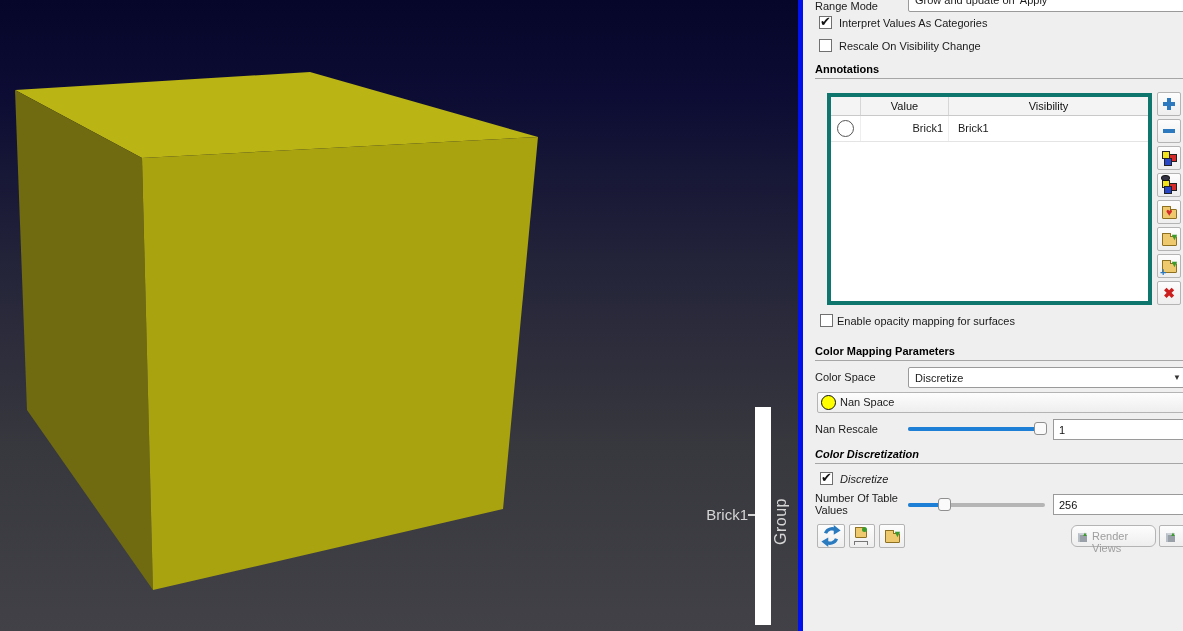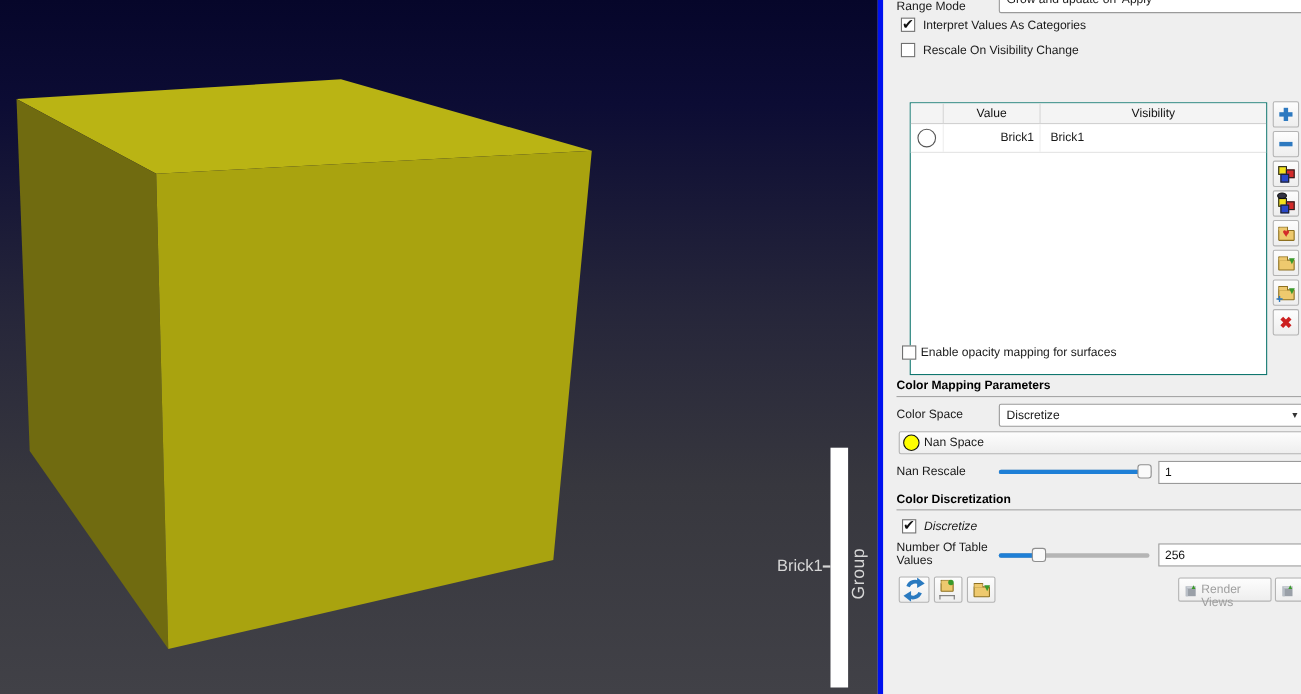--- a/index.html
+++ b/index.html
@@ -60,22 +60,22 @@
     border:1px solid #8f8f8f; border-radius:3px;
   }
   .btn {
     position:absolute; background:linear-gradient(#fdfdfd,#eeeeee); border:1px solid #b4b4b4;
     border-radius:2px;
   }
   .tbtn { width:24px; height:24px; left:354px; }
   .icon-center { position:absolute; left:0; top:0; width:100%; height:100%;
     display:flex; align-items:center; justify-content:center; }
   
-  #ann-table { position:absolute; left:24px; top:93px; width:325px; height:248px;
-    background:#fff; border:1px solid #0f766e; }
+  #ann-table { position:absolute; left:24px; top:93px; width:325px; height:212px;
+    background:#fff; border:4px solid #0f766e; }
   .thead { display:flex; height:19px; background:#f4f4f4; border-bottom:1px solid #c9c9c9; }
   .th { line-height:18px; text-align:center; border-right:1px solid #d6d6d6; color:#111; }
   .th:last-child { border-right:none; }
   .trow { display:flex; height:26px; border-bottom:1px solid #e4e4e4; background:#fff; }
   .td { line-height:25px; border-right:1px solid #eee; }
   .td:last-child { border-right:none; }
   .c1 { width:30px; } .c2 { width:88px; } .c3 { flex:1; }
   .radio-circle {
     width:17px; height:17px; border:1px solid #555; border-radius:50%;
     background:#fff; margin:4px auto 0;
@@ -122,20 +122,21 @@
 
     <div>
       <span class="chkbox checked" style="left:16px; top:16px;"></span>
       <span class="lbl" style="left:36px; top:17px;">Interpret Values As Categories</span>
     </div>
     <div>
       <span class="chkbox" style="left:16px; top:39px;"></span>
       <span class="lbl" style="left:36px; top:40px;">Rescale On Visibility Change</span>
     </div>
 
+    <div class="heading" style="top:63px;">Annotations</div>
 
     <div id="ann-table">
       <div class="thead">
         <div class="th c1"></div>
         <div class="th c2">Value</div>
         <div class="th c3">Visibility</div>
       </div>
       <div class="trow">
         <div class="td c1">
             <div class="radio-circle"></div>
@@ -199,21 +200,21 @@
     </div>
 
     <div class="lbl" style="left:12px; top:423px;">Nan Rescale</div>
     <div class="slider" style="left:105px; top:422px; width:139px;">
       <div class="groove gray"></div>
       <div class="groove blue" style="width:128px;"></div>
       <div class="shandle" style="left:126px;"></div>
     </div>
     <input class="field" style="left: 250px; top: 419px; width: 133px;" value="1">
 
-    <div class="heading" style="top:448px;">Color Discretization</div>
+    <div class="heading" style="top:448px;font-style:italic;">Color Discretization</div>
 
     <div>
       <span class="chkbox checked" style="left:17px; top:472px;"></span>
       <span class="lbl" style="left:37px; top:473px;font-style:italic;">Discretize</span>
     </div>
 
     <div class="lbl" style="left:12px; top:492px; width:92px; white-space:normal; line-height:12px;">Number Of Table Values</div>
     <div class="slider" style="left:105px; top:498px; width:137px;">
       <div class="groove gray"></div>
       <div class="groove blue" style="width:36px;"></div>
@@ -232,21 +233,21 @@
     <div class="btn" style="left:46px; top:524px; width:26px; height:24px;">
       <span class="folder" style="left:5px; top:5px; width:12px; height:8px;"></span>
       <span style="position:absolute; left:12px; top:2px; width:5px; height:5px; background:#3a9a2a; border-radius:50%;"></span>
       <span style="position:absolute; left:4px; top:16px; width:14px; height:4px; border-left:1px solid #777; border-right:1px solid #777; border-top:1px solid #777;"></span>
     </div>
     <div class="btn" style="left:76px; top:524px; width:26px; height:24px;">
       <span class="folder" style="left:5px; top:8px;"></span>
       <span style="position:absolute; left:13px; top:4px; color:#3a9a2a; font-size:9px;">▼</span>
     </div>
 
-    <div class="btn" style="left:268px; top:525px; width:85px; height:22px;">
+    <div class="btn" style="left:268px; top:525px; width:85px; height:22px;border-radius:6px;">
       <span class="cube-ico" style="left:6px; top:7px;"></span>
       <span style="position:absolute; left:10px; top:5px; color:#3a9a2a; font-size:6px;">▲</span>
       <span class="btn-label-disabled" style="position:absolute; left:20px; top:4px;">Render Views</span>
     </div>
     <div class="btn" style="left:356px; top:525px; width:28px; height:22px;">
       <span class="cube-ico" style="left:6px; top:7px;"></span>
       <span style="position:absolute; left:10px; top:5px; color:#3a9a2a; font-size:6px;">▲</span>
     </div>
 
   </div>

